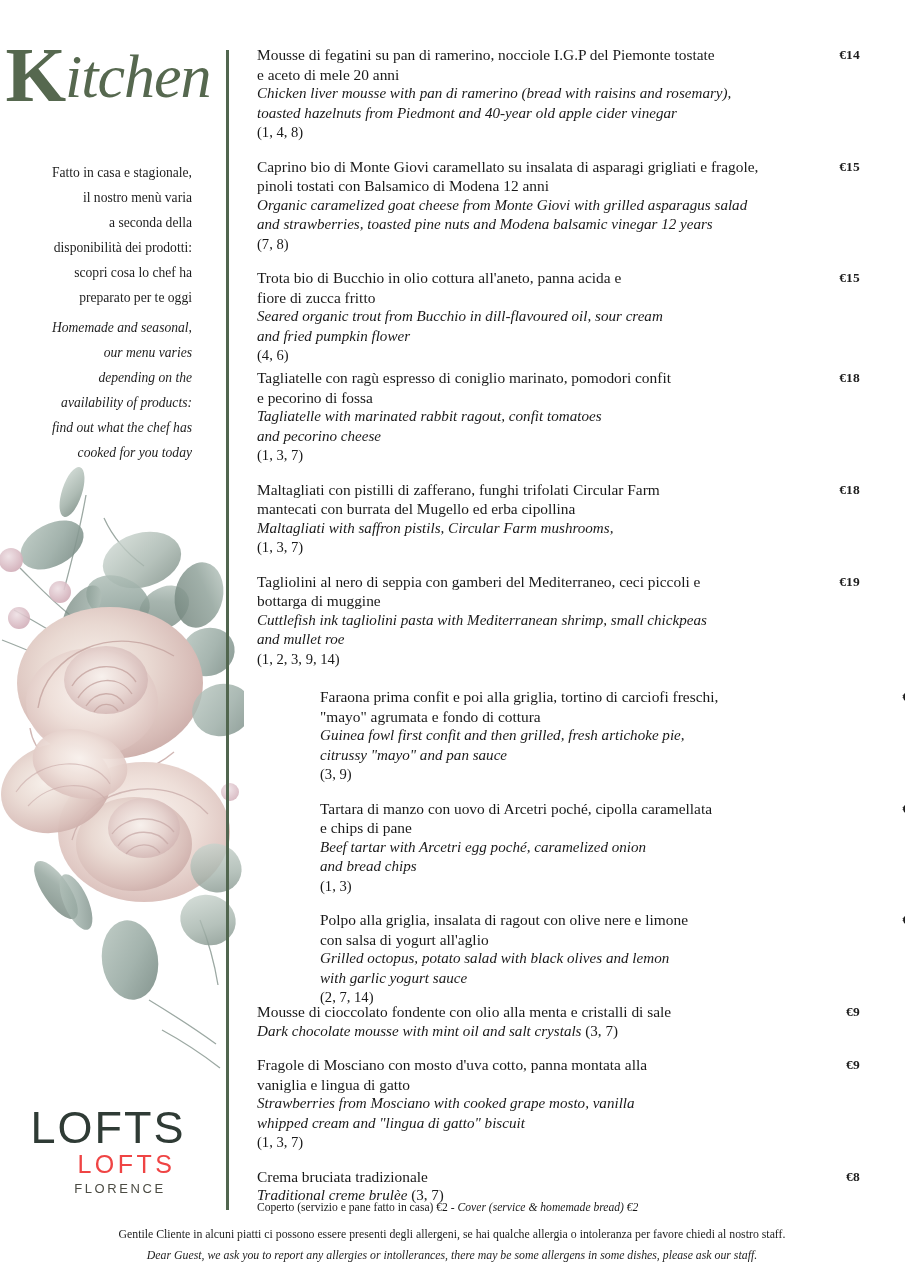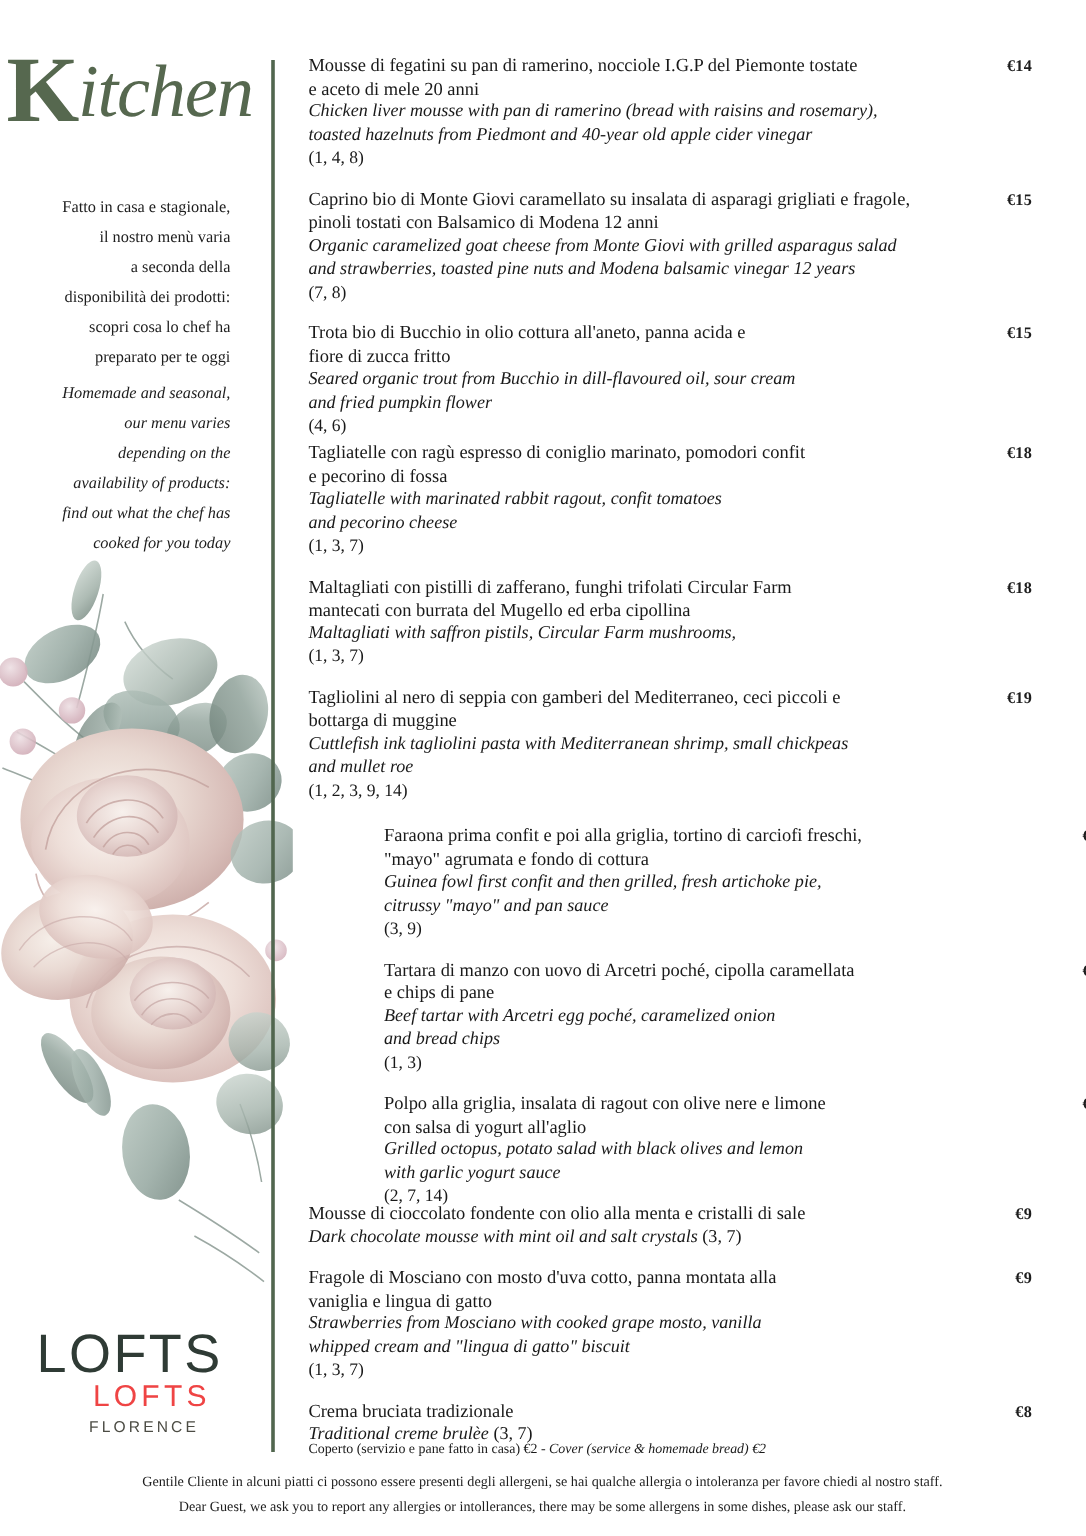--- a/index.html
+++ b/index.html
@@ -183,20 +183,21 @@
     text-align: center;
   }
   #footer-note .note-it {
     font-size: 11.8px;
     line-height: 21px;
     color: #1d1d1d;
   }
   #footer-note .note-en {
     font-size: 11.8px;
     line-height: 21px;
+    font-style: italic;
     color: #1d1d1d;
   }
 </style>
 </head>
 <body>
 
 <div id="left-column">
 
   <div id="kitchen-title">
     <span class="k-cap">K</span><span class="k-rest">itchen</span>

